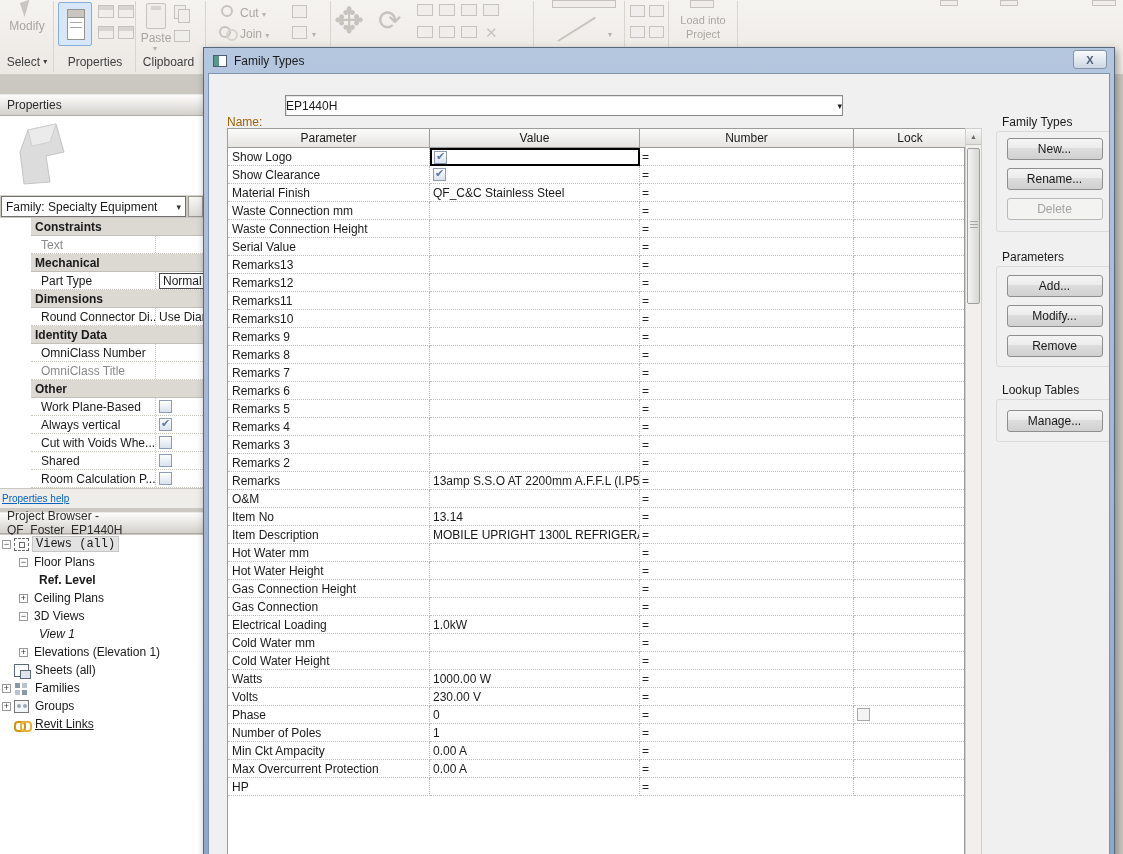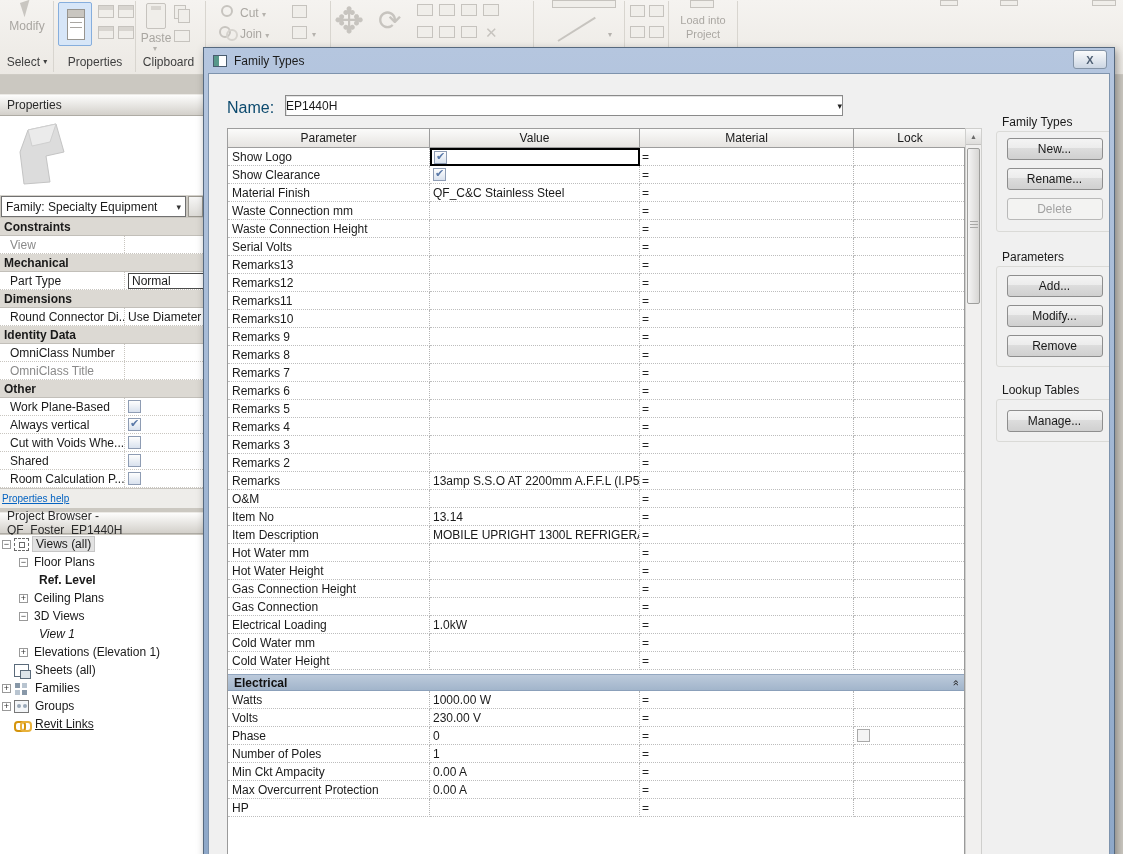--- a/index.html
+++ b/index.html
@@ -38,34 +38,34 @@
   #pal-preview { position:absolute; left:0; top:116px; width:203px; height:80px; background:#fff;
                  border-bottom:1px solid #d5d2cc; }
   #family-combo { position:absolute; left:1px; top:196px; width:185px; height:21px; background:#fff;
                   border:1px solid #707070; font-size:12px; color:#1a1a1a;
                   display:flex; align-items:center; padding:0 4px; }
   #family-combo .arrow { margin-left:auto; font-size:9px; color:#333; }
   #edit-type-sliver { position:absolute; left:188px; top:196px; width:15px; height:21px;
                       background:linear-gradient(#f6f6f5,#dcdad6); border:1px solid #9a978f; }
   #pal-grid { position:absolute; left:0; top:218px; width:203px; background:#fff; }
   .prow { height:18px; display:flex; align-items:center; border-bottom:1px dotted #c9c6c0;
-          font-size:12px; color:#1a1a1a; background:#fff; }
+          font-size:12px; color:#1a1a1a; background:#fff;margin-left:31px; }
   .prow.section { background:#dcd9d3; border-bottom:1px solid #c2bfb9; font-weight:bold; padding-left:4px; }
   .prow .plabel { padding-left:10px; width:124px; overflow:hidden; white-space:nowrap; flex:none; }
   .prow .pvalue { flex:1; border-left:1px dotted #c9c6c0; height:100%; display:flex; align-items:center; padding-left:3px; overflow:hidden; white-space:nowrap; }
   .prow.grayed .plabel { color:#8a8a8a; }
   .vbox { border:1px solid #4a4a4a; height:16px; display:flex; align-items:center; padding:0 3px; min-width:76px; background:#fff; }
   #props-help { position:absolute; left:0; top:488px; width:203px; height:20px; background:#eeedea;
                 border-top:1px solid #c9c6c0; display:flex; align-items:center; padding-left:2px; }
   #props-help a { font-size:10px; color:#0563c1; text-decoration:underline; }
   #tree-panel { position:absolute; left:0; top:535px; width:203px; height:319px; background:#fff; }
   .titem { height:18px; display:flex; align-items:center; font-size:12px; color:#1a1a1a; white-space:nowrap; }
   .titem .tlabel { padding:0 3px; }
   .titem.bold .tlabel { font-weight:bold; }
-  .titem.selected .tlabel { background:#e2e2e2; border:1px solid #c6c6c6; }
+  .titem.selected .tlabel { background:#e2e2e2; border:1px solid #c6c6c6;font-family:Liberation Mono, monospace; }
   .expander { width:9px; height:9px; border:1px solid #999; background:#fff; flex:none;
               font-size:9px; line-height:7px; text-align:center; color:#333; margin-right:3px; }
   .exp-space { width:12px; flex:none; }
   .ticon { width:15px; height:13px; position:relative; flex:none; margin-right:3px; }
   .ic-views { border:1px dashed #6a6a6a; }
   .ic-views::after { content:""; position:absolute; left:4px; top:3px; width:4px; height:4px; border:1px solid #6a6a6a; }
   .ic-sheets { border:1px solid #5a6a7a; background:#fff; }
   .ic-sheets::after { content:""; position:absolute; right:-3px; bottom:-3px; width:9px; height:7px;
                       border:1px solid #5a6a7a; background:#dde4ea; }
   .ic-families::before { content:""; position:absolute; left:1px; top:1px; width:5px; height:5px;
@@ -86,21 +86,21 @@
   #dlg-title .dlg-icon { width:14px; height:12px; border:1px solid #4a5c6e;
         background:linear-gradient(to right,#58988a 0 5px,#ffffff 5px); margin-right:7px; }
   #dlg-title .dlg-text { font-size:12px; color:#1b1b1b; }
   #dlg-close { position:absolute; right:7px; top:2px; width:34px; height:19px;
                background:linear-gradient(#fafbfc,#ccd6e3); border:1px solid #8494a7;
                border-radius:3px; display:flex; align-items:center; justify-content:center;
                font-size:11px; font-weight:bold; color:#4e5f73; }
   #dlg-body { position:absolute; left:4px; right:4px; top:25px; bottom:0;
               background:#f0f0f0; border:1px solid #7e93ad; overflow:hidden; }
 
-  #name-label { position:absolute; left:18px; top:25px; font-size:16px; color:#0c4a6e; }
+  #name-label { position:absolute; left:18px; top:41px; font-size:12px; color:#a16207; }
   #name-combo { position:absolute; left:76px; top:21px; width:558px; height:21px; background:#fff;
                 border:1px solid #8a8a8a; box-shadow:inset 1px 1px 0 #e4e4e4;
                 display:flex; align-items:center; font-size:12px; color:#1a1a1a; padding:0 0; }
   #name-combo .arrow { margin-left:auto; font-size:9px; color:#222; }
 
   #tbl-head { position:absolute; left:18px; top:54px; width:738px; height:20px; display:grid;
               grid-template-columns:202px 210px 214px 112px; border:1px solid #9d9d9d; border-right:none; }
   .thcell { background:linear-gradient(#fbfbfa,#e6e4e1); border-right:1px solid #9d9d9d;
             font-size:12px; color:#1a1a1a; display:flex; align-items:center; justify-content:center; }
   #tbl-body { position:absolute; left:18px; top:74px; width:738px; bottom:0; overflow:hidden;
@@ -244,21 +244,21 @@
   </svg>
 </div>
 <div id="family-combo">
   <span>Family: Specialty Equipment</span>
   <span class="arrow">▾</span>
 </div>
 <div id="edit-type-sliver"></div>
 <div id="pal-grid">
     <div class="prow section">Constraints</div>
     <div class="prow grayed">
-      <span class="plabel">View</span>
+      <span class="plabel">Text</span>
       <span class="pvalue"></span>
     </div>
     <div class="prow section">Mechanical</div>
     <div class="prow">
       <span class="plabel">Part Type</span>
       <span class="pvalue">
         <span class="vbox">Normal</span>
       </span>
     </div>
     <div class="prow section">Dimensions</div>
@@ -375,21 +375,21 @@
   <div id="dlg-body">
     <div id="name-label">Name:</div>
     <div id="name-combo">
       <span>EP1440H</span>
       <span class="arrow">▾</span>
     </div>
 
     <div id="tbl-head">
       <div class="thcell">Parameter</div>
       <div class="thcell">Value</div>
-      <div class="thcell">Material</div>
+      <div class="thcell">Number</div>
       <div class="thcell" style="border-right:none;">Lock</div>
     </div>
     <div id="tbl-body">
         <div class="trow">
           <div class="tc tc-param">Show Logo</div>
           <div class="tc tc-value focused">
             <span class="cb checked"></span>
           </div>
           <div class="tc tc-formula">
             <span class="eq">=</span>
@@ -426,21 +426,21 @@
         </div>
         <div class="trow">
           <div class="tc tc-param">Waste Connection Height</div>
           <div class="tc tc-value"></div>
           <div class="tc tc-formula">
             <span class="eq">=</span>
           </div>
           <div class="tc tc-lock"></div>
         </div>
         <div class="trow">
-          <div class="tc tc-param">Serial Volts</div>
+          <div class="tc tc-param">Serial Value</div>
           <div class="tc tc-value"></div>
           <div class="tc tc-formula">
             <span class="eq">=</span>
           </div>
           <div class="tc tc-lock"></div>
         </div>
         <div class="trow">
           <div class="tc tc-param">Remarks13</div>
           <div class="tc tc-value"></div>
           <div class="tc tc-formula">
@@ -624,24 +624,20 @@
           </div>
           <div class="tc tc-lock"></div>
         </div>
         <div class="trow">
           <div class="tc tc-param">Cold Water Height</div>
           <div class="tc tc-value"></div>
           <div class="tc tc-formula">
             <span class="eq">=</span>
           </div>
           <div class="tc tc-lock"></div>
-        </div>
-        <div class="tsec">
-          <span class="tsec-label">Electrical</span>
-          <span class="chev">»</span>
         </div>
         <div class="trow">
           <div class="tc tc-param">Watts</div>
           <div class="tc tc-value">
             <span class="vtext">1000.00 W</span>
           </div>
           <div class="tc tc-formula">
             <span class="eq">=</span>
           </div>
           <div class="tc tc-lock"></div>

